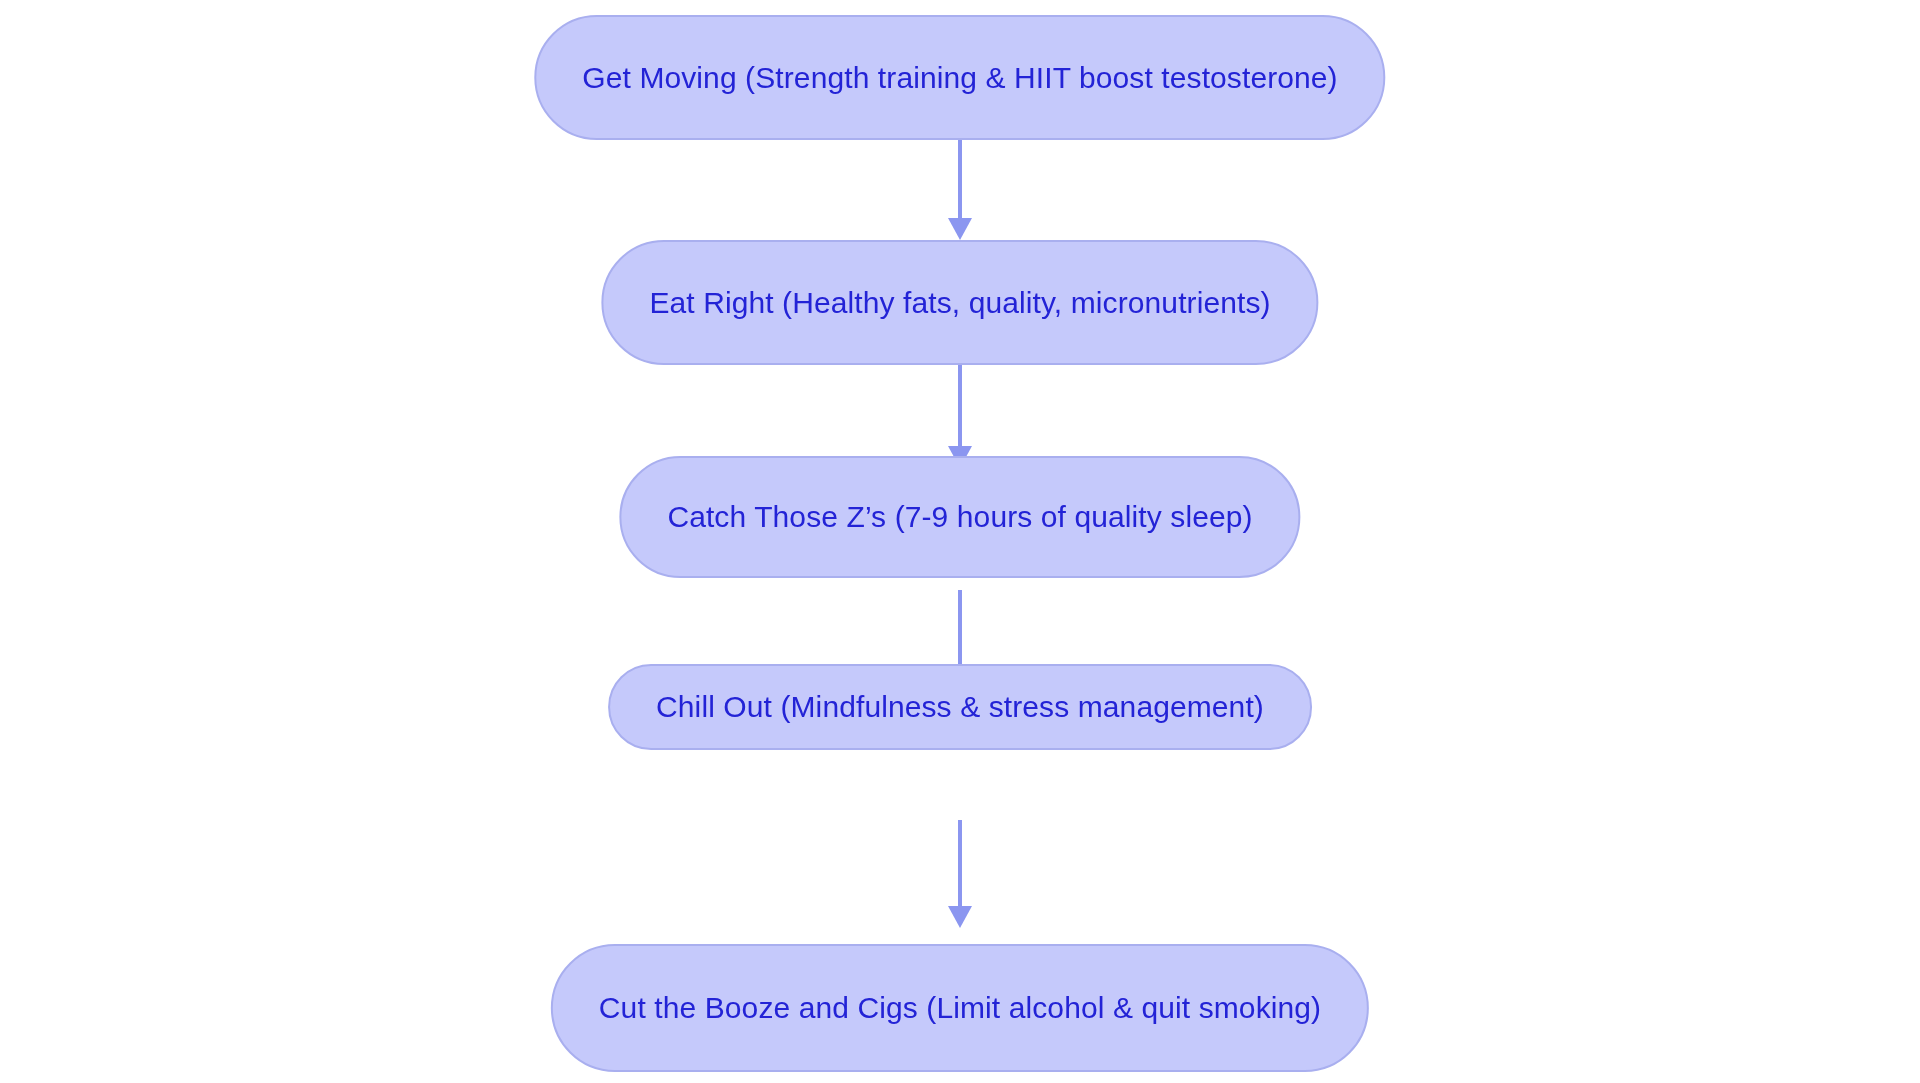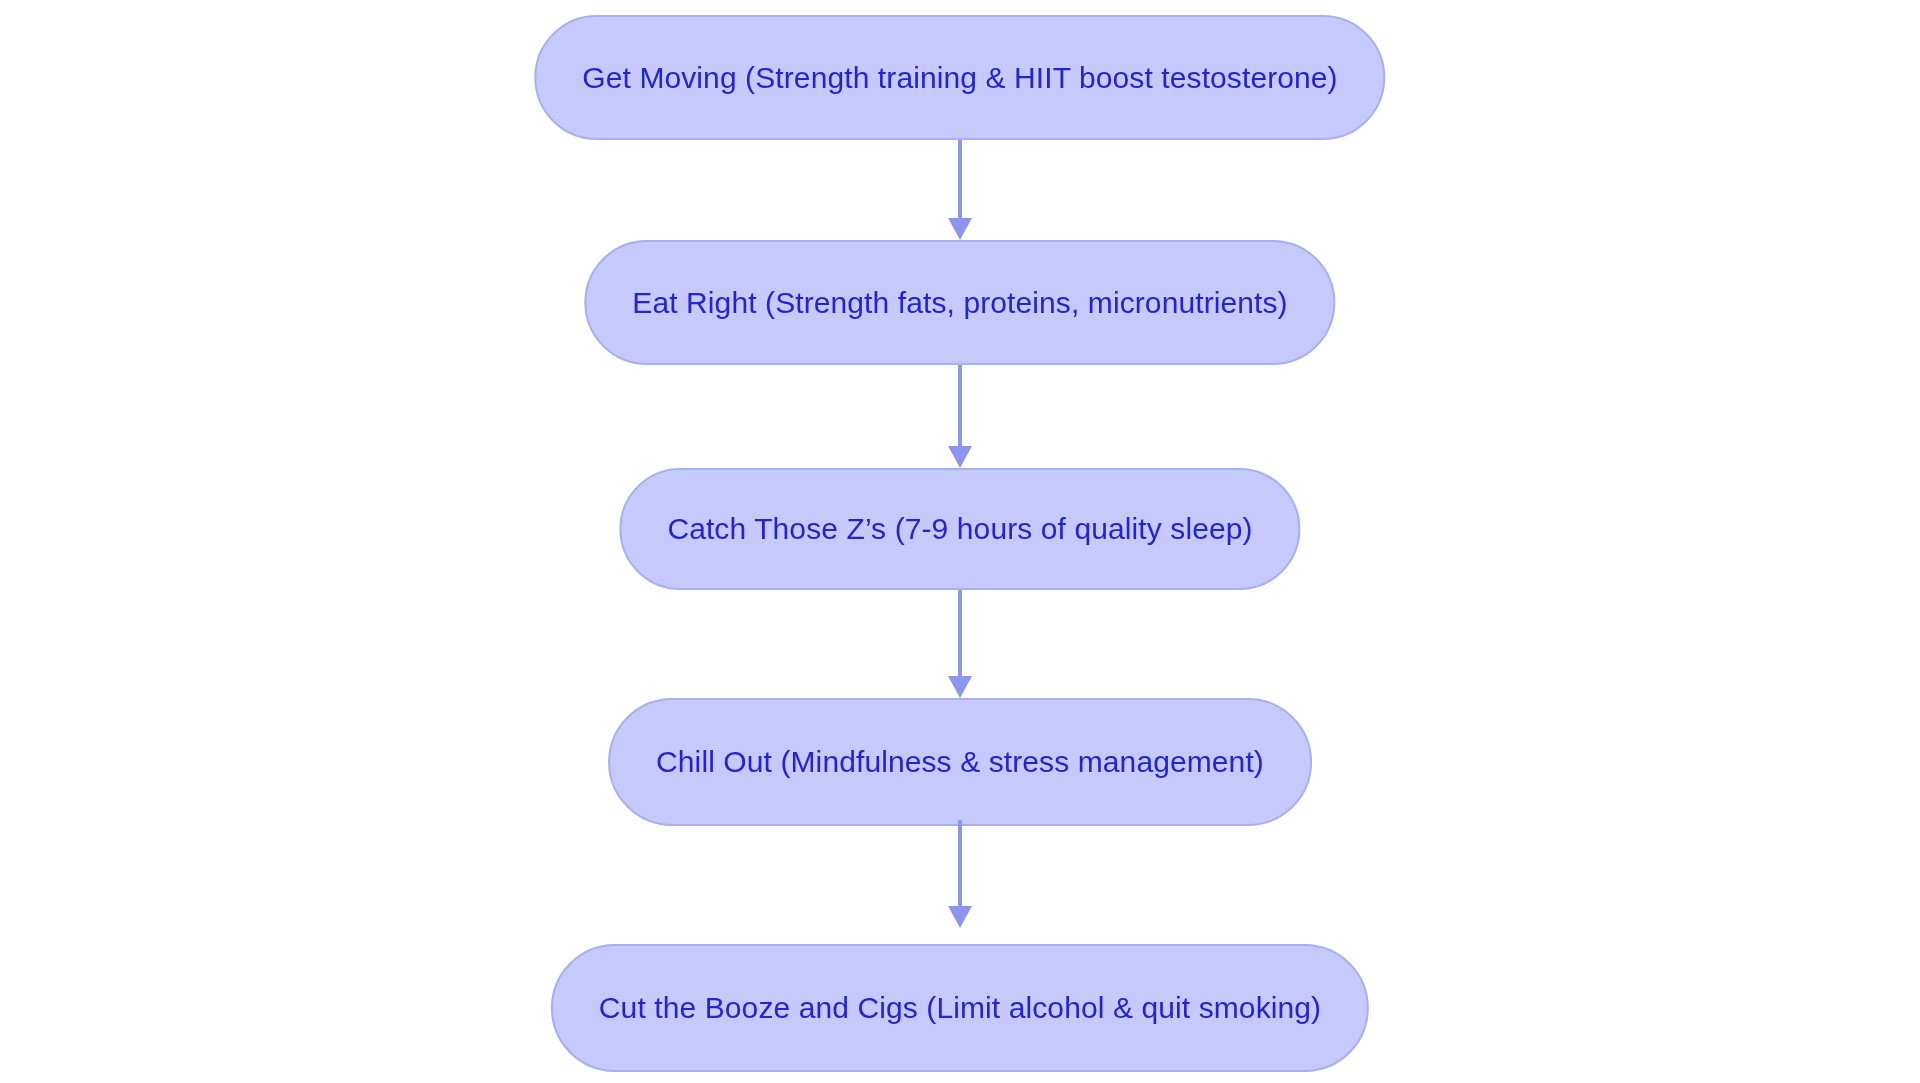--- a/index.html
+++ b/index.html
@@ -41,22 +41,22 @@
   }
 
   .node-label {
     display: block;
     line-height: 1;
   }
 
   
   .node-1 { top: 15px;  height: 125px; }
   .node-2 { top: 240px; height: 125px; }
-  .node-3 { top: 468px; height: 122px; }
-  .node-4 { top: 698px; height: 128px; }
+  .node-3 { top: 456px; height: 122px; }
+  .node-4 { top: 664px; height: 86px; }
   .node-5 { top: 944px; height: 128px; }
 
   .connector {
     position: absolute;
     left: 50%;
     transform: translateX(-50%);
     width: 40px;
   }
   .connector svg { display: block; overflow: visible; }
 
@@ -75,21 +75,21 @@
   </div>
 
   <div class="connector conn-1">
     <svg width="40" height="100" viewBox="0 0 40 100" aria-hidden="true">
       <line x1="20" y1="0" x2="20" y2="80" stroke="#8b96f0" stroke-width="4"></line>
       <polygon points="8,78 32,78 20,100" fill="#8b96f0"></polygon>
     </svg>
   </div>
 
   <div class="node node-2">
-    <span class="node-label">Eat Right (Strength fats, proteins, micronutrients)</span>
+    <span class="node-label">Eat Right (Healthy fats, quality, micronutrients)</span>
   </div>
 
   <div class="connector conn-2">
     <svg width="40" height="103" viewBox="0 0 40 103" aria-hidden="true">
       <line x1="20" y1="0" x2="20" y2="83" stroke="#8b96f0" stroke-width="4"></line>
       <polygon points="8,81 32,81 20,103" fill="#8b96f0"></polygon>
     </svg>
   </div>
 
   <div class="node node-3">

